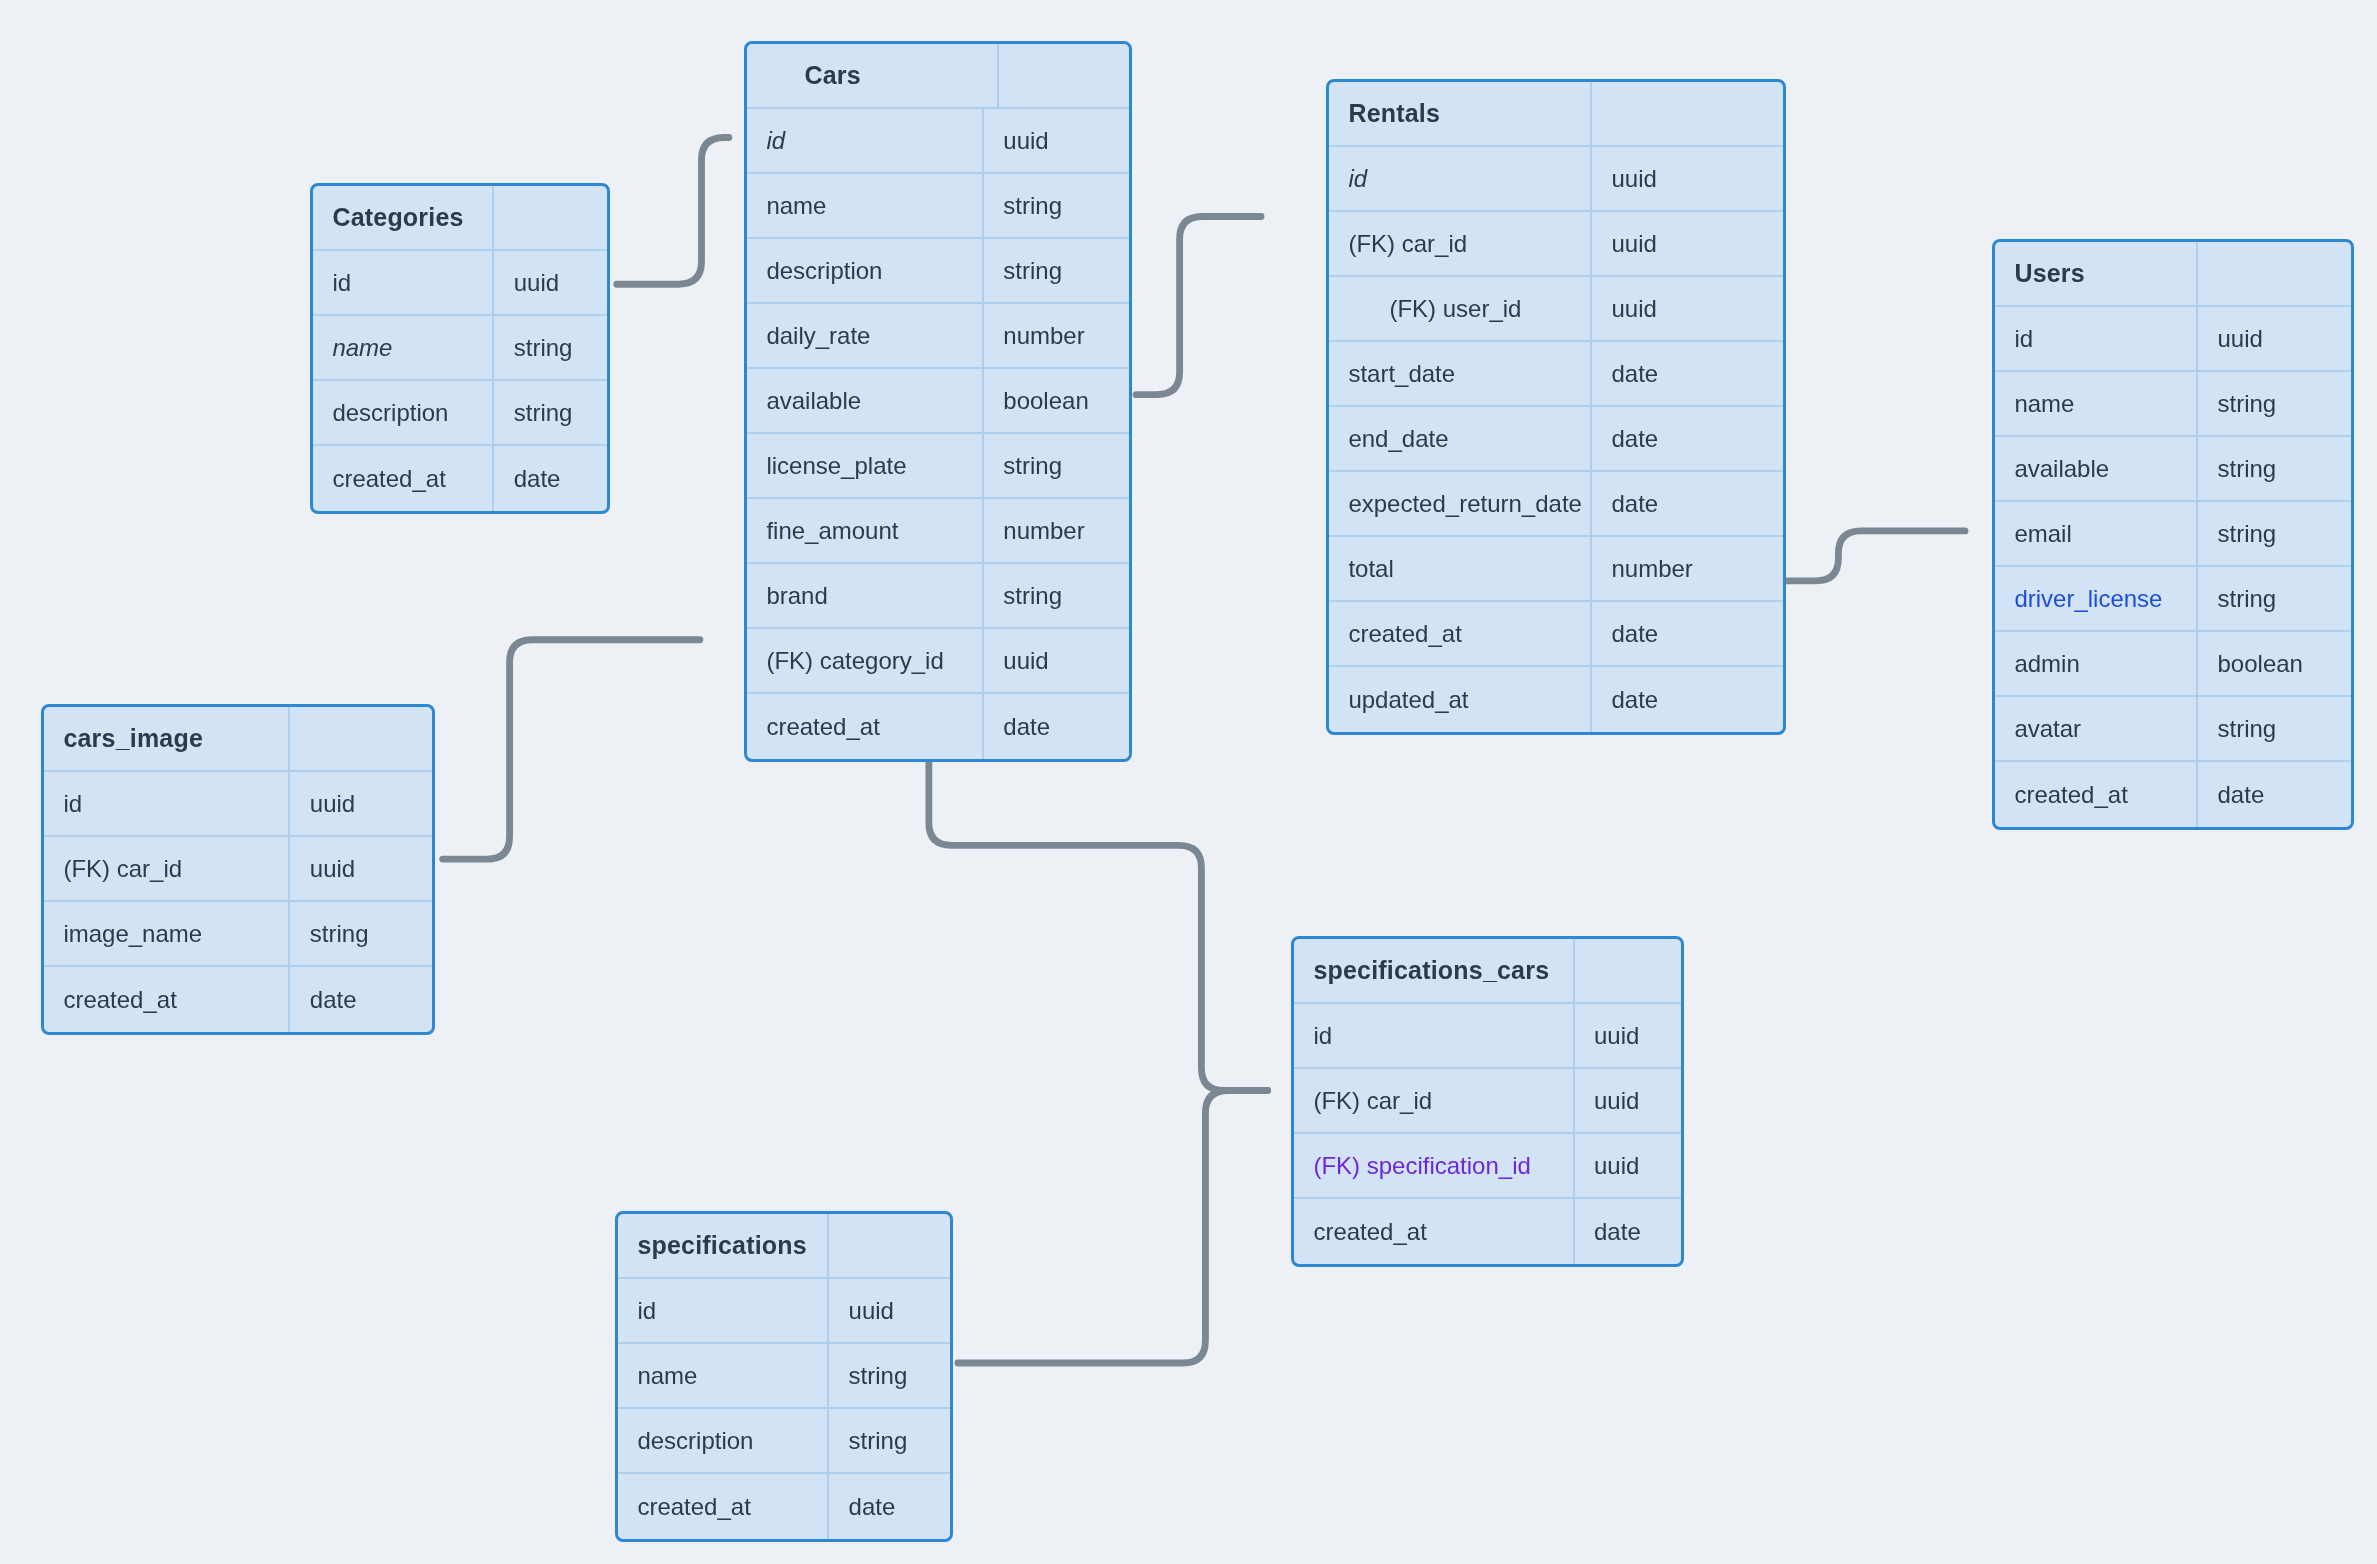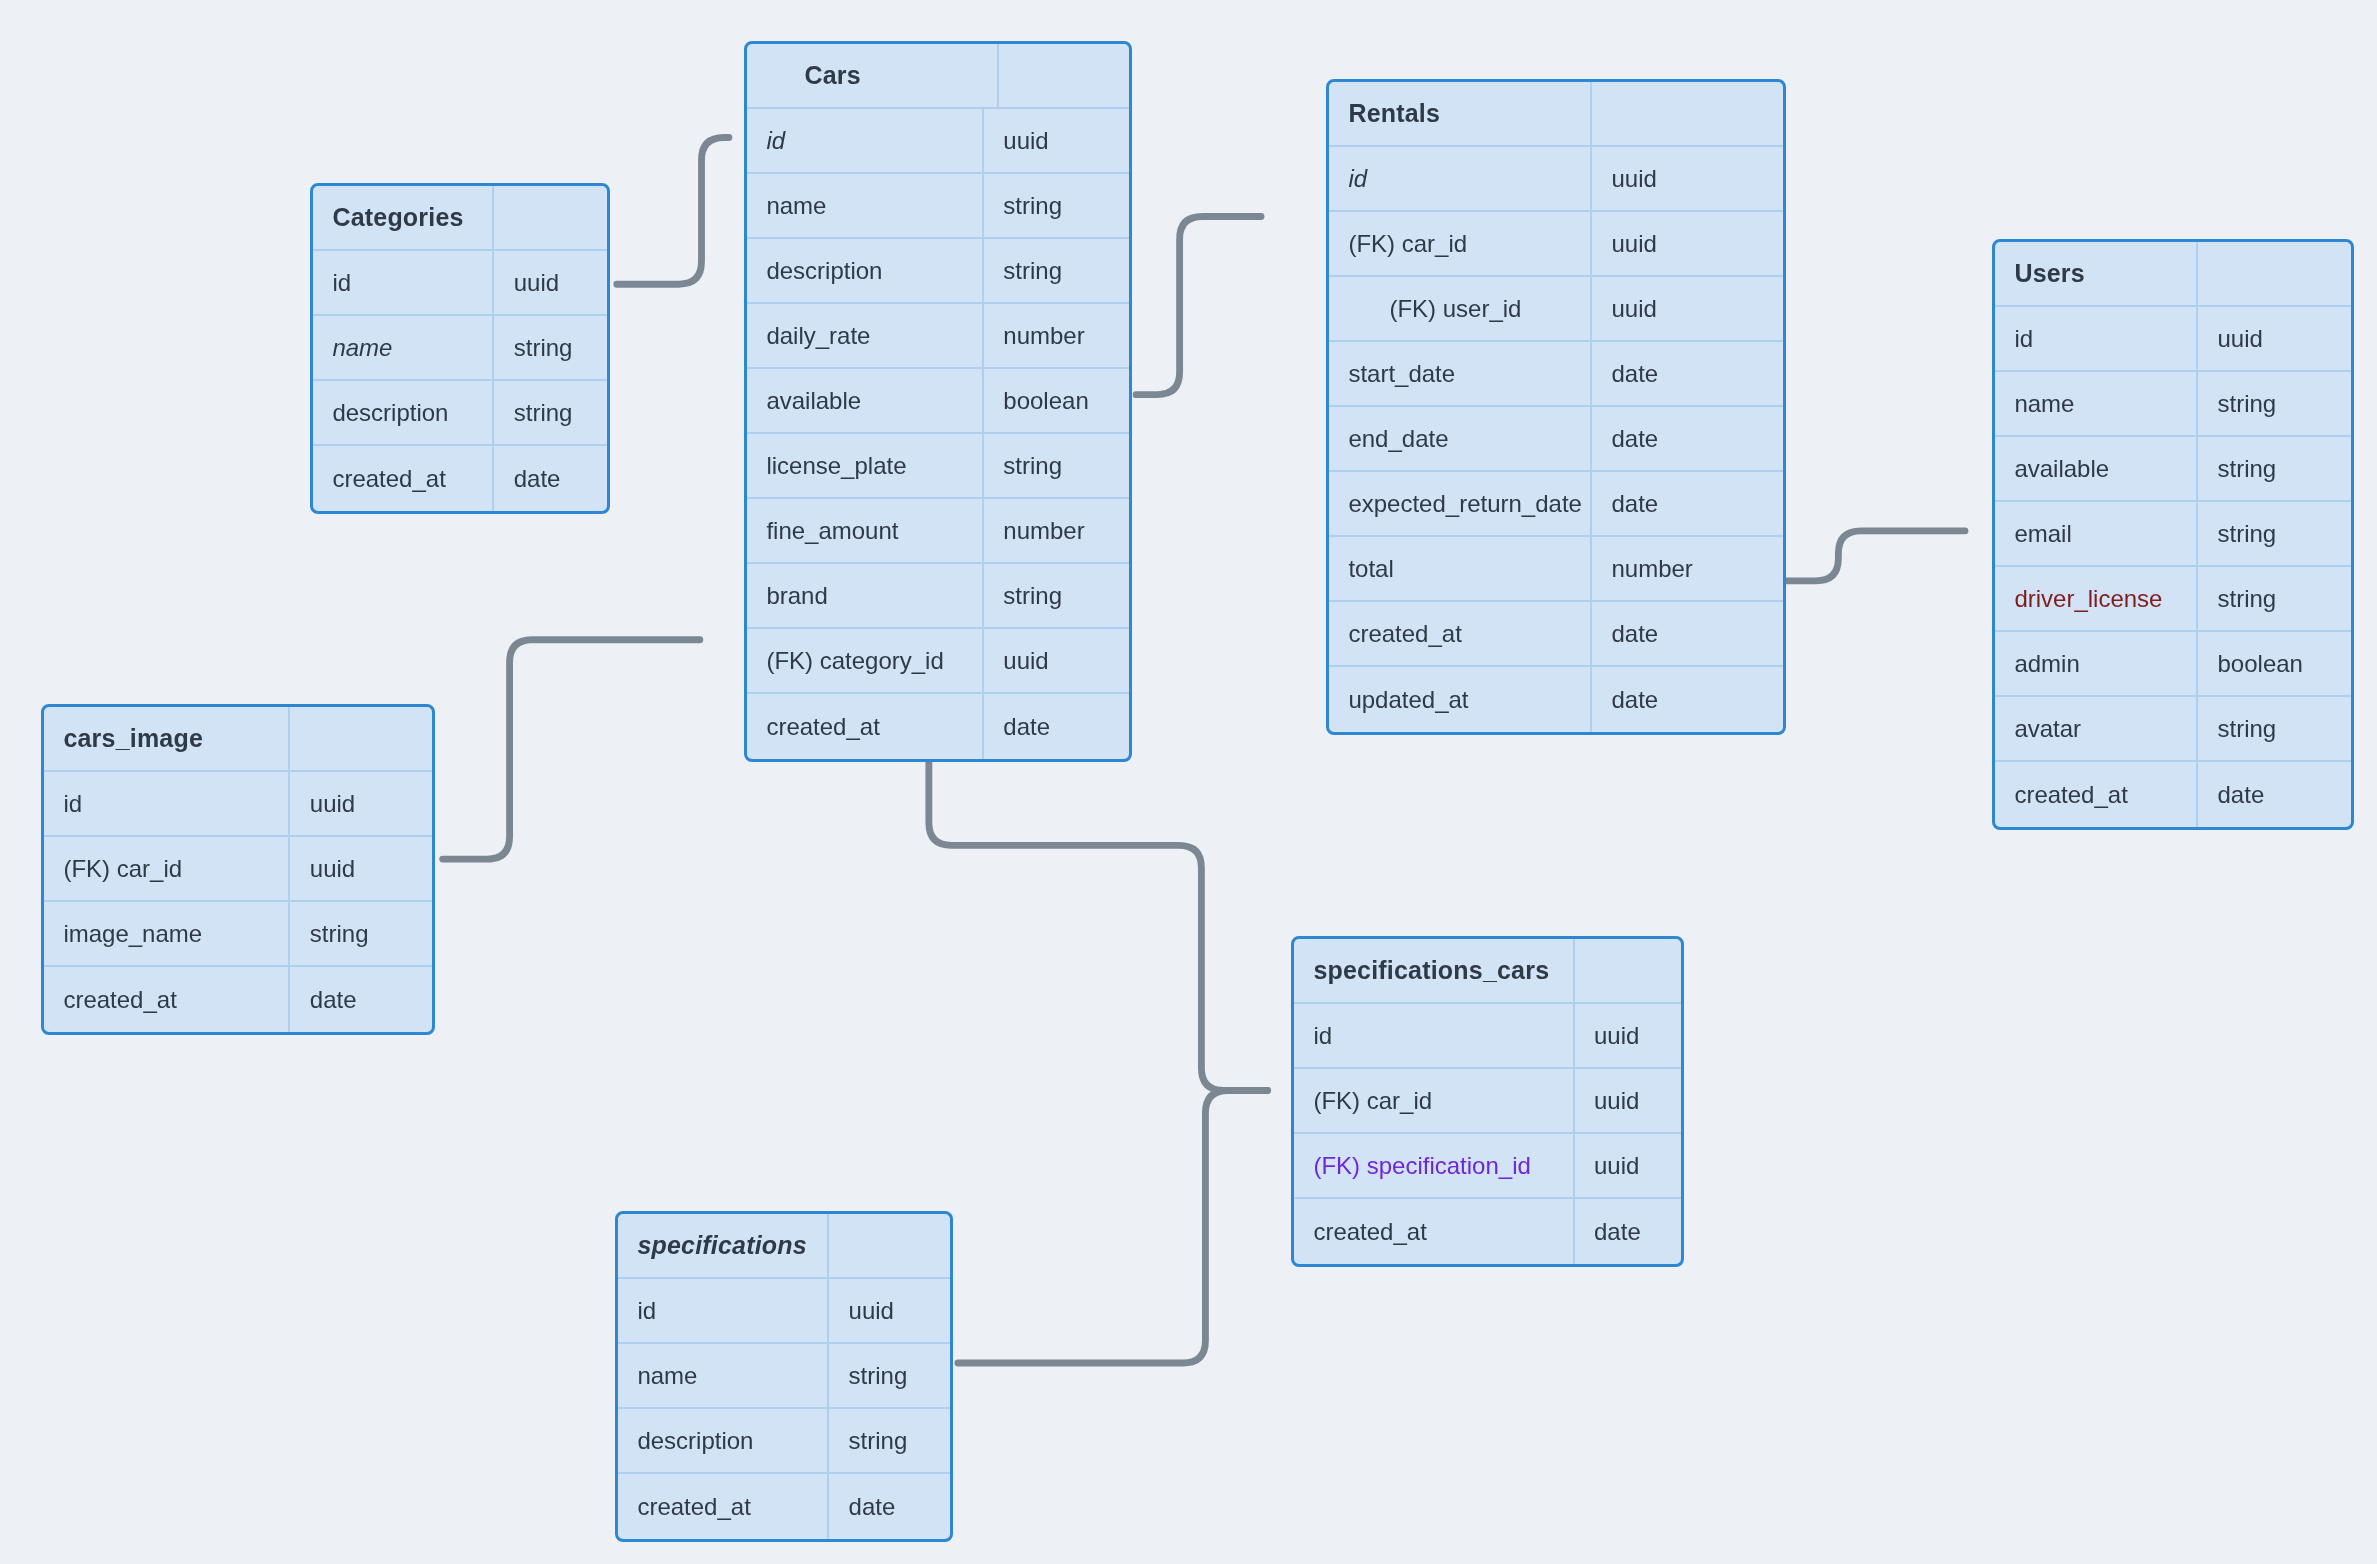--- a/index.html
+++ b/index.html
@@ -198,21 +198,21 @@
       </div>
       <div class="erd-row" style="grid-template-columns: 56.5% 1fr;">
         <div class="erd-cell name-col" style="color: rgb(46, 58, 72);">available</div>
         <div class="erd-cell type-col" style="color: rgb(46, 58, 72);">string</div>
       </div>
       <div class="erd-row" style="grid-template-columns: 56.5% 1fr;">
         <div class="erd-cell name-col" style="color: rgb(46, 58, 72);">email</div>
         <div class="erd-cell type-col" style="color: rgb(46, 58, 72);">string</div>
       </div>
       <div class="erd-row" style="grid-template-columns: 56.5% 1fr;">
-        <div class="erd-cell name-col" style="color: #7f1d1d;">driver_license</div>
+        <div class="erd-cell name-col" style="color: #1d4ed8;">driver_license</div>
         <div class="erd-cell type-col" style="color: rgb(46, 58, 72);">string</div>
       </div>
       <div class="erd-row" style="grid-template-columns: 56.5% 1fr;">
         <div class="erd-cell name-col" style="color: rgb(46, 58, 72);">admin</div>
         <div class="erd-cell type-col" style="color: rgb(46, 58, 72);">boolean</div>
       </div>
       <div class="erd-row" style="grid-template-columns: 56.5% 1fr;">
         <div class="erd-cell name-col" style="color: rgb(46, 58, 72);">avatar</div>
         <div class="erd-cell type-col" style="color: rgb(46, 58, 72);">string</div>
       </div>
@@ -237,21 +237,21 @@
       <div class="erd-row" style="grid-template-columns: 63% 1fr;">
         <div class="erd-cell name-col" style="color: rgb(46, 58, 72);">image_name</div>
         <div class="erd-cell type-col" style="color: rgb(46, 58, 72);">string</div>
       </div>
       <div class="erd-row" style="grid-template-columns: 63% 1fr;">
         <div class="erd-cell name-col" style="color: rgb(46, 58, 72);">created_at</div>
         <div class="erd-cell type-col" style="color: rgb(46, 58, 72);">date</div>
       </div>
     </div>
     <div class="erd-table" style="left: 615px; top: 1211px; width: 338px; background: rgb(211, 227, 246); border-color: rgb(46, 135, 210);">
-      <div class="erd-row header-row" style="grid-template-columns: 63% 1fr; font-style: italic;">
+      <div class="erd-row header-row" style="grid-template-columns: 63% 1fr;">
         <div class="erd-cell name-col" style="color: rgb(46, 58, 72);">specifications</div>
         <div class="erd-cell type-col"></div>
       </div>
       <div class="erd-row" style="grid-template-columns: 63% 1fr;">
         <div class="erd-cell name-col" style="color: rgb(46, 58, 72);">id</div>
         <div class="erd-cell type-col" style="color: rgb(46, 58, 72);">uuid</div>
       </div>
       <div class="erd-row" style="grid-template-columns: 63% 1fr;">
         <div class="erd-cell name-col" style="color: rgb(46, 58, 72);">name</div>
         <div class="erd-cell type-col" style="color: rgb(46, 58, 72);">string</div>

